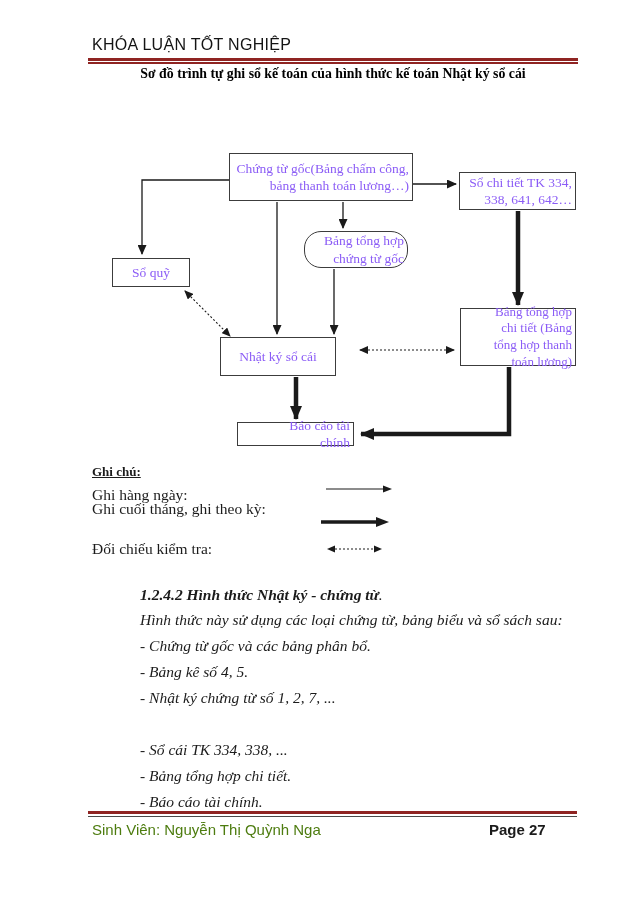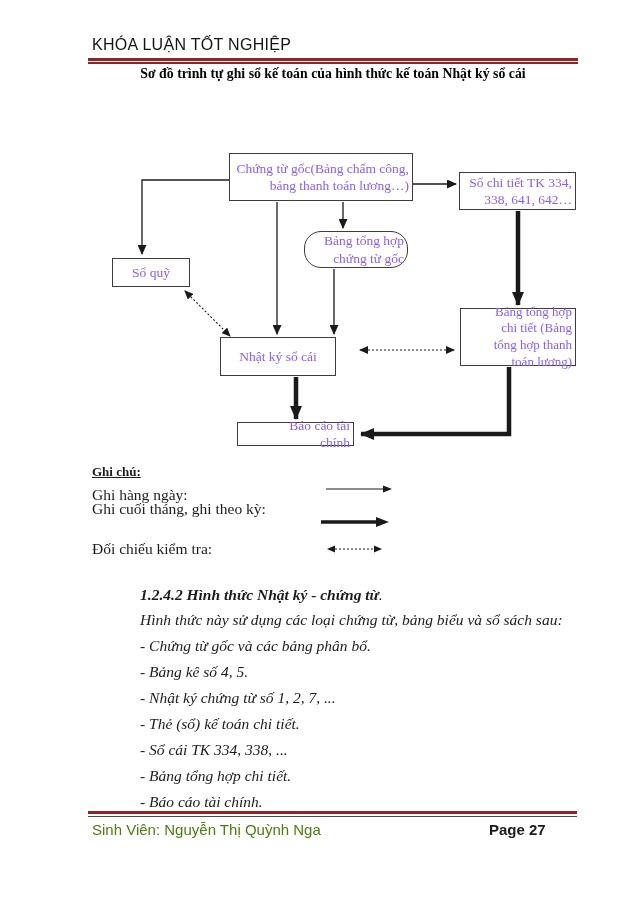--- a/index.html
+++ b/index.html
@@ -135,21 +135,20 @@
     <polygon points="9,2.5 1,6 9,9.5" fill="#1a1a1a"></polygon>
     <line x1="9" y1="6" x2="48" y2="6" stroke="#1a1a1a" stroke-width="1.1" stroke-dasharray="2,2"></line>
     <polygon points="48,2.5 56,6 48,9.5" fill="#1a1a1a"></polygon>
   </svg>
 
   <div class="sec sec-heading"><span>1.2.4.2 Hình thức Nhật ký - chứng từ</span><span class="tail">.</span></div>
   <div class="sec sec-intro">Hình thức này sử dụng các loại chứng từ, bảng biểu và sổ sách sau:</div>
   <div class="sec li-0">- Chứng từ gốc và các bảng phân bổ.</div>
   <div class="sec li-1">- Bảng kê số 4, 5.</div>
   <div class="sec li-2">- Nhật ký chứng từ số 1, 2, 7, ...</div>
-  <div class="sec li-3">- Thẻ (sổ) kế toán chi tiết.</div>
   <div class="sec li-4">- Sổ cái TK 334, 338, ...</div>
   <div class="sec li-5">- Bảng tổng hợp chi tiết.</div>
   <div class="sec li-6">- Báo cáo tài chính.</div>
 
   <div class="rule-bottom">
     <div class="thick"></div>
       <div class="gap"></div>
       <div class="thin"></div>
   </div>
   <div class="footer-student">Sinh Viên: Nguyễn Thị Quỳnh Nga</div>

